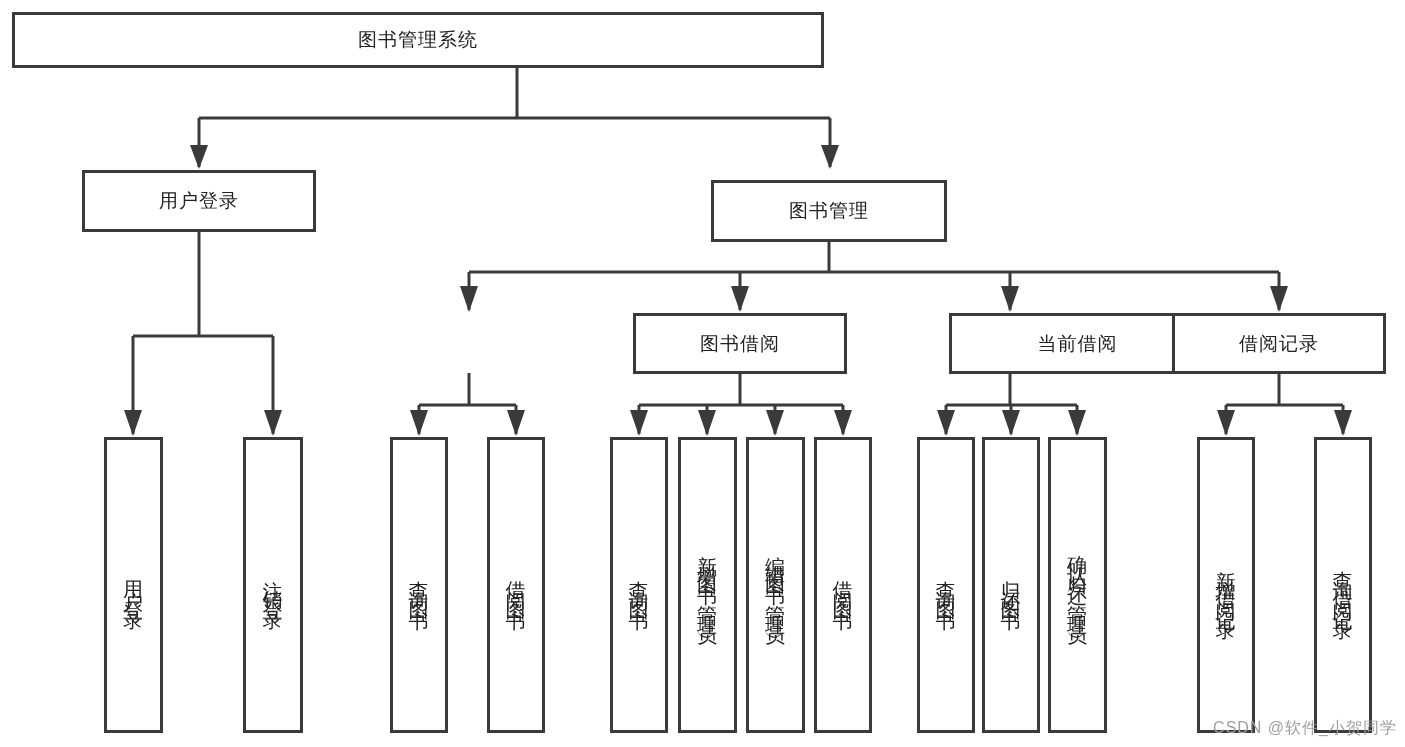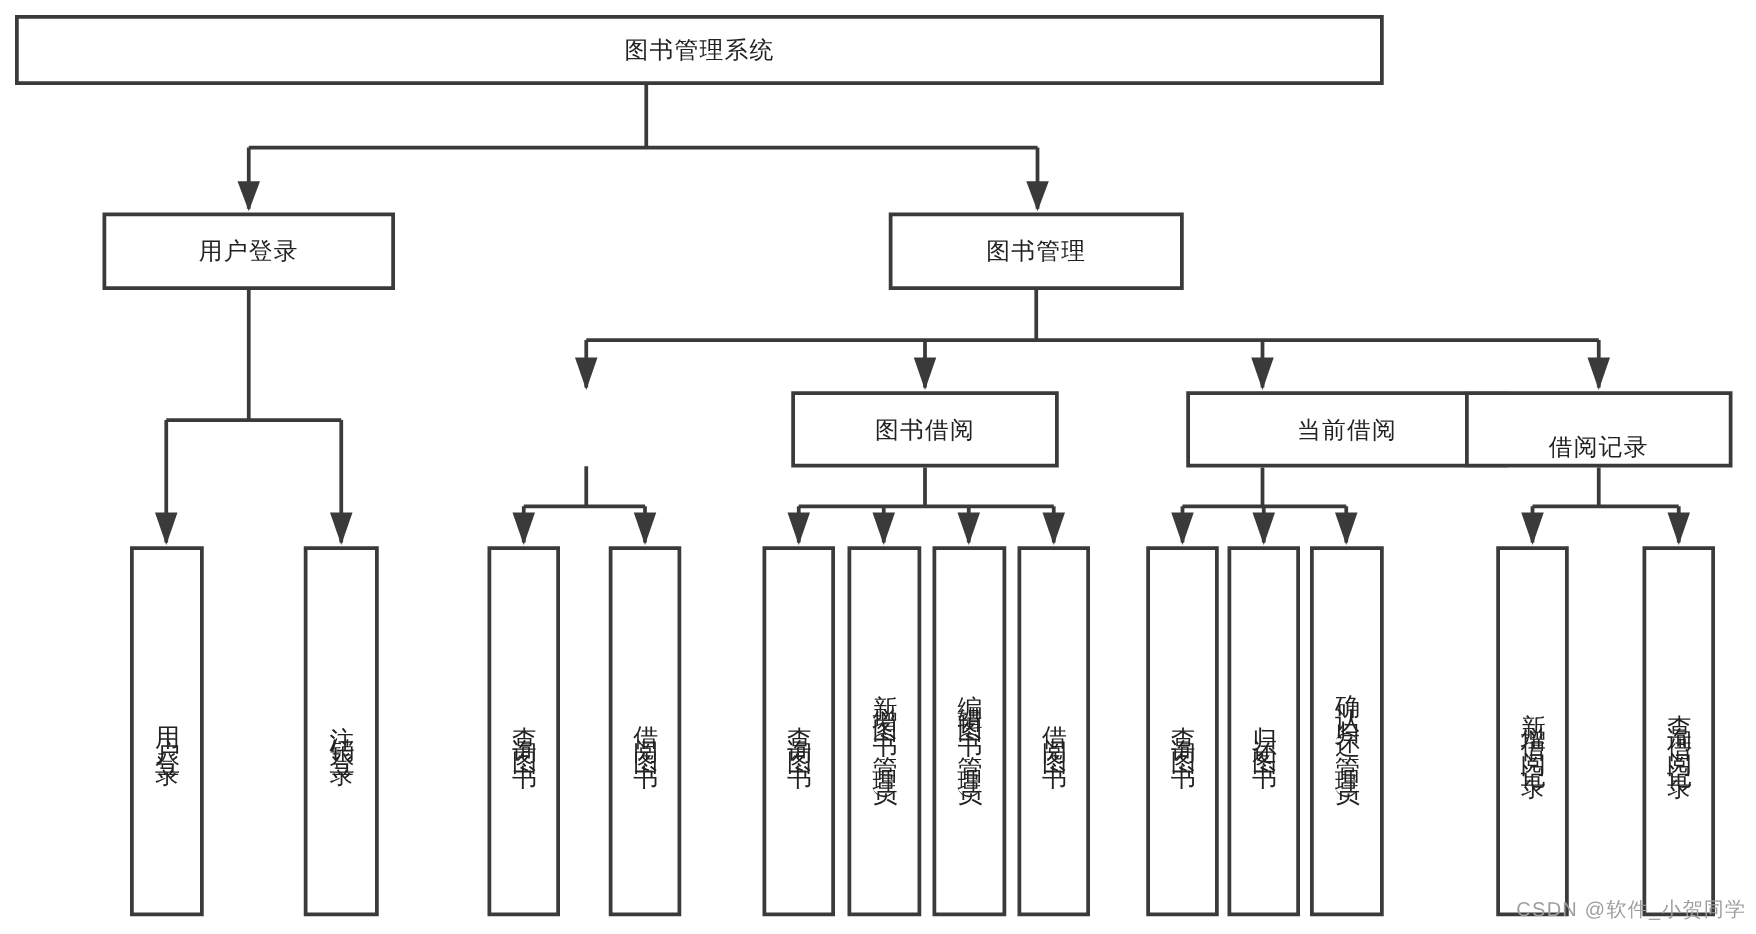--- a/index.html
+++ b/index.html
@@ -136,38 +136,38 @@
     <g>
       <polyline points="1279,373 1279,405"></polyline>
       <polyline points="1226,405 1343,405"></polyline>
       <polyline points="1226,405 1226,434"></polyline>
       <polygon points="1217,410 1235,410 1226,436"></polygon>
       <polyline points="1343,405 1343,434"></polyline>
       <polygon points="1334,410 1352,410 1343,436"></polygon>
     </g>
   </svg>
 
-  <div class="box" style="left:12px; top:12px; width:1095px; height:56px;">
+  <div class="box" style="left:12px; top:12px; width:812px; height:56px;">
     <span class="hlabel root-label">图书管理系统</span>
   </div>
 
   <div class="box" style="left:82px; top:170px; width:234px; height:62px;">
     <span class="hlabel">用户登录</span>
   </div>
-  <div class="box" style="left:711px; top:170px; width:236px; height:62px;">
+  <div class="box" style="left:711px; top:180px; width:236px; height:62px;">
     <span class="hlabel">图书管理</span>
   </div>
 
   <div class="box" style="left:633px; top:313px; width:214px; height:61px;font-family:Liberation Serif, serif;">
     <span class="hlabel">图书借阅</span>
   </div>
   <div class="box" style="left:949px; top:313px; width:257px; height:61px;">
     <span class="hlabel">当前借阅</span>
   </div>
-  <div class="box" style="left:1172px; top:313px; width:214px; height:61px;align-items:flex-end;">
+  <div class="box" style="left:1172px; top:313px; width:214px; height:61px;">
     <span class="hlabel">借阅记录</span>
   </div>
 
   <div class="box leaf" style="left:104px; top:437px; width:59px; height:296px;">
     <span class="vtext">用户登录</span>
   </div>
   <div class="box leaf" style="left:243px; top:437px; width:60px; height:296px;">
     <span class="vtext">注销登录</span>
   </div>
 

